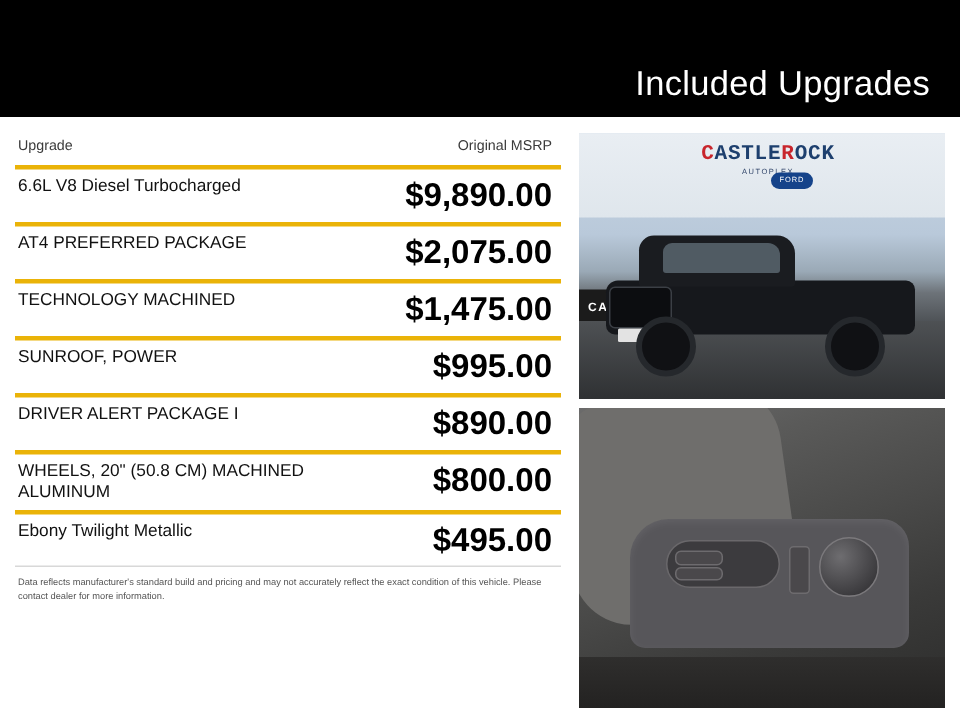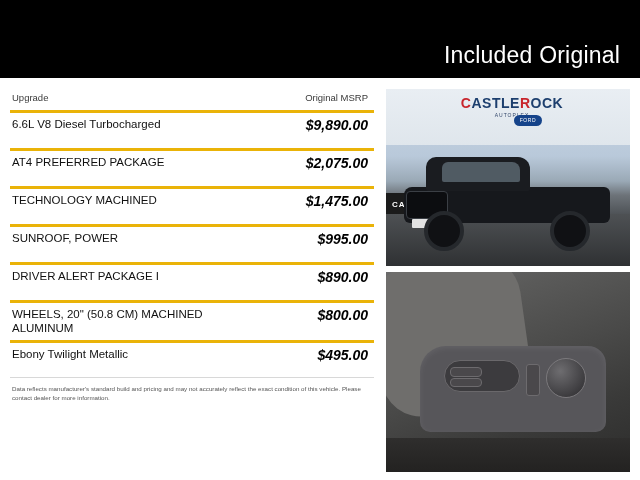--- a/index.html
+++ b/index.html
@@ -76,26 +76,25 @@
   .row:last-child {
     border-bottom: 1px solid #d8d8d8;
   }
   .row .name {
     font-size: 11.5px;
     color: #111111;
     line-height: 1.25;
     max-width: 225px;
   }
   .row .price {
-    font-size: 14px;
+    font-size: 22px;
     font-weight: bold;
     color: #000000;
     white-space: nowrap;
     padding-right: 4px;
-    font-style: italic;
   }
 
   .disclaimer {
     margin-top: 7px;
     padding: 0 2px;
     font-size: 6.2px;
     color: #555555;
     line-height: 1.45;
   }
 
@@ -138,20 +137,21 @@
     top: 7px;
     width: 128px;
     text-align: center;
   }
   .dealer-logo .word {
     font-size: 14px;
     font-weight: bold;
     letter-spacing: 0.5px;
     color: #1d3f6e;
     line-height: 1;
+    font-family: Liberation Mono, monospace;
   }
   .dealer-logo .word .c-red { color: #c8252c; }
   .dealer-logo .tag {
     font-size: 5px;
     color: #33476b;
     letter-spacing: 1px;
     margin-top: 2px;
   }
   .badge-blue {
     position: absolute;
@@ -295,21 +295,21 @@
     position: absolute;
     left: 0; bottom: 0;
     width: 244px; height: 34px;
     background: linear-gradient(#2f2e2d, #232221);
   }
 </style>
 </head>
 <body>
 
 <div class="header">
-  <div class="header-title">Included Original</div>
+  <div class="header-title">Included Upgrades</div>
 </div>
 
 <div class="content">
 
   <div class="table-wrap">
 
     <div class="col-head">
       <div class="c-left">Upgrade</div>
       <div class="c-right">Original MSRP</div>
     </div>

